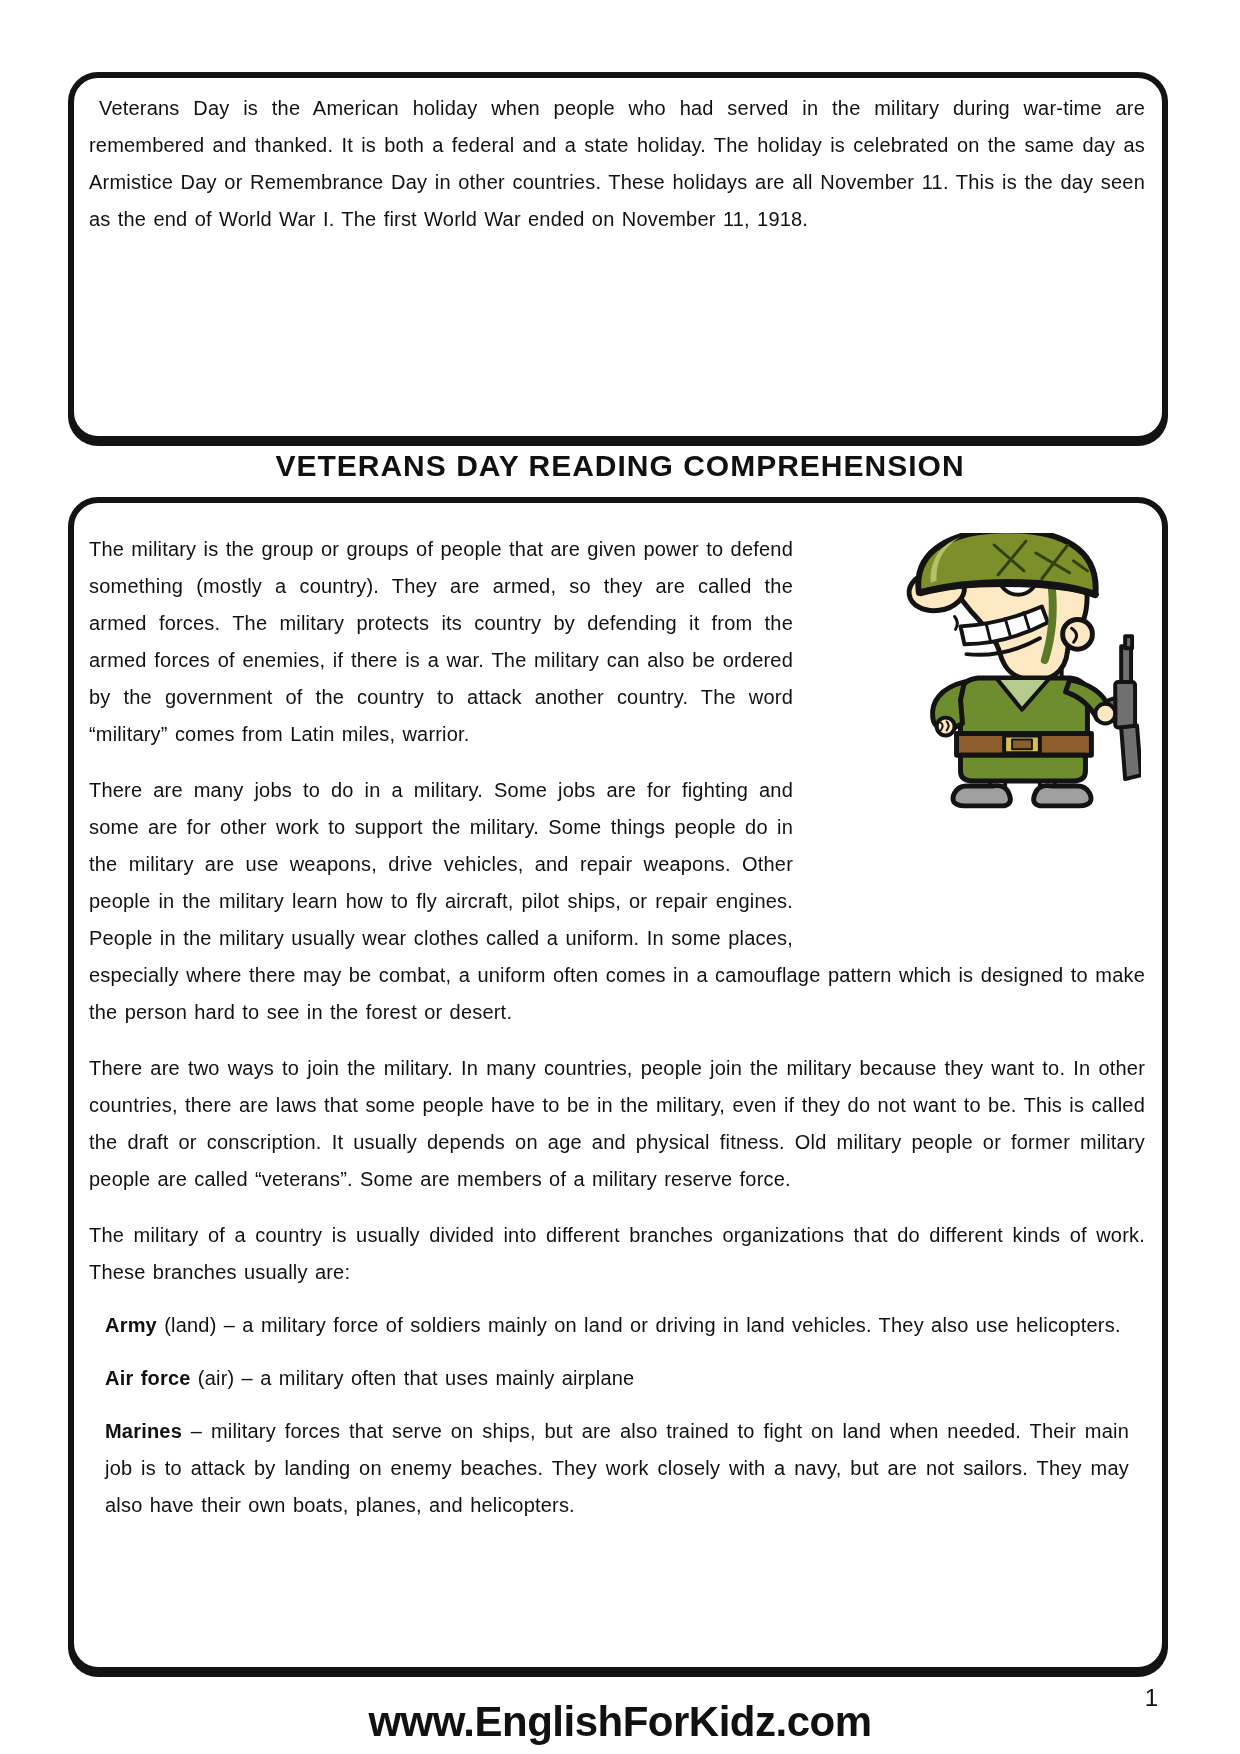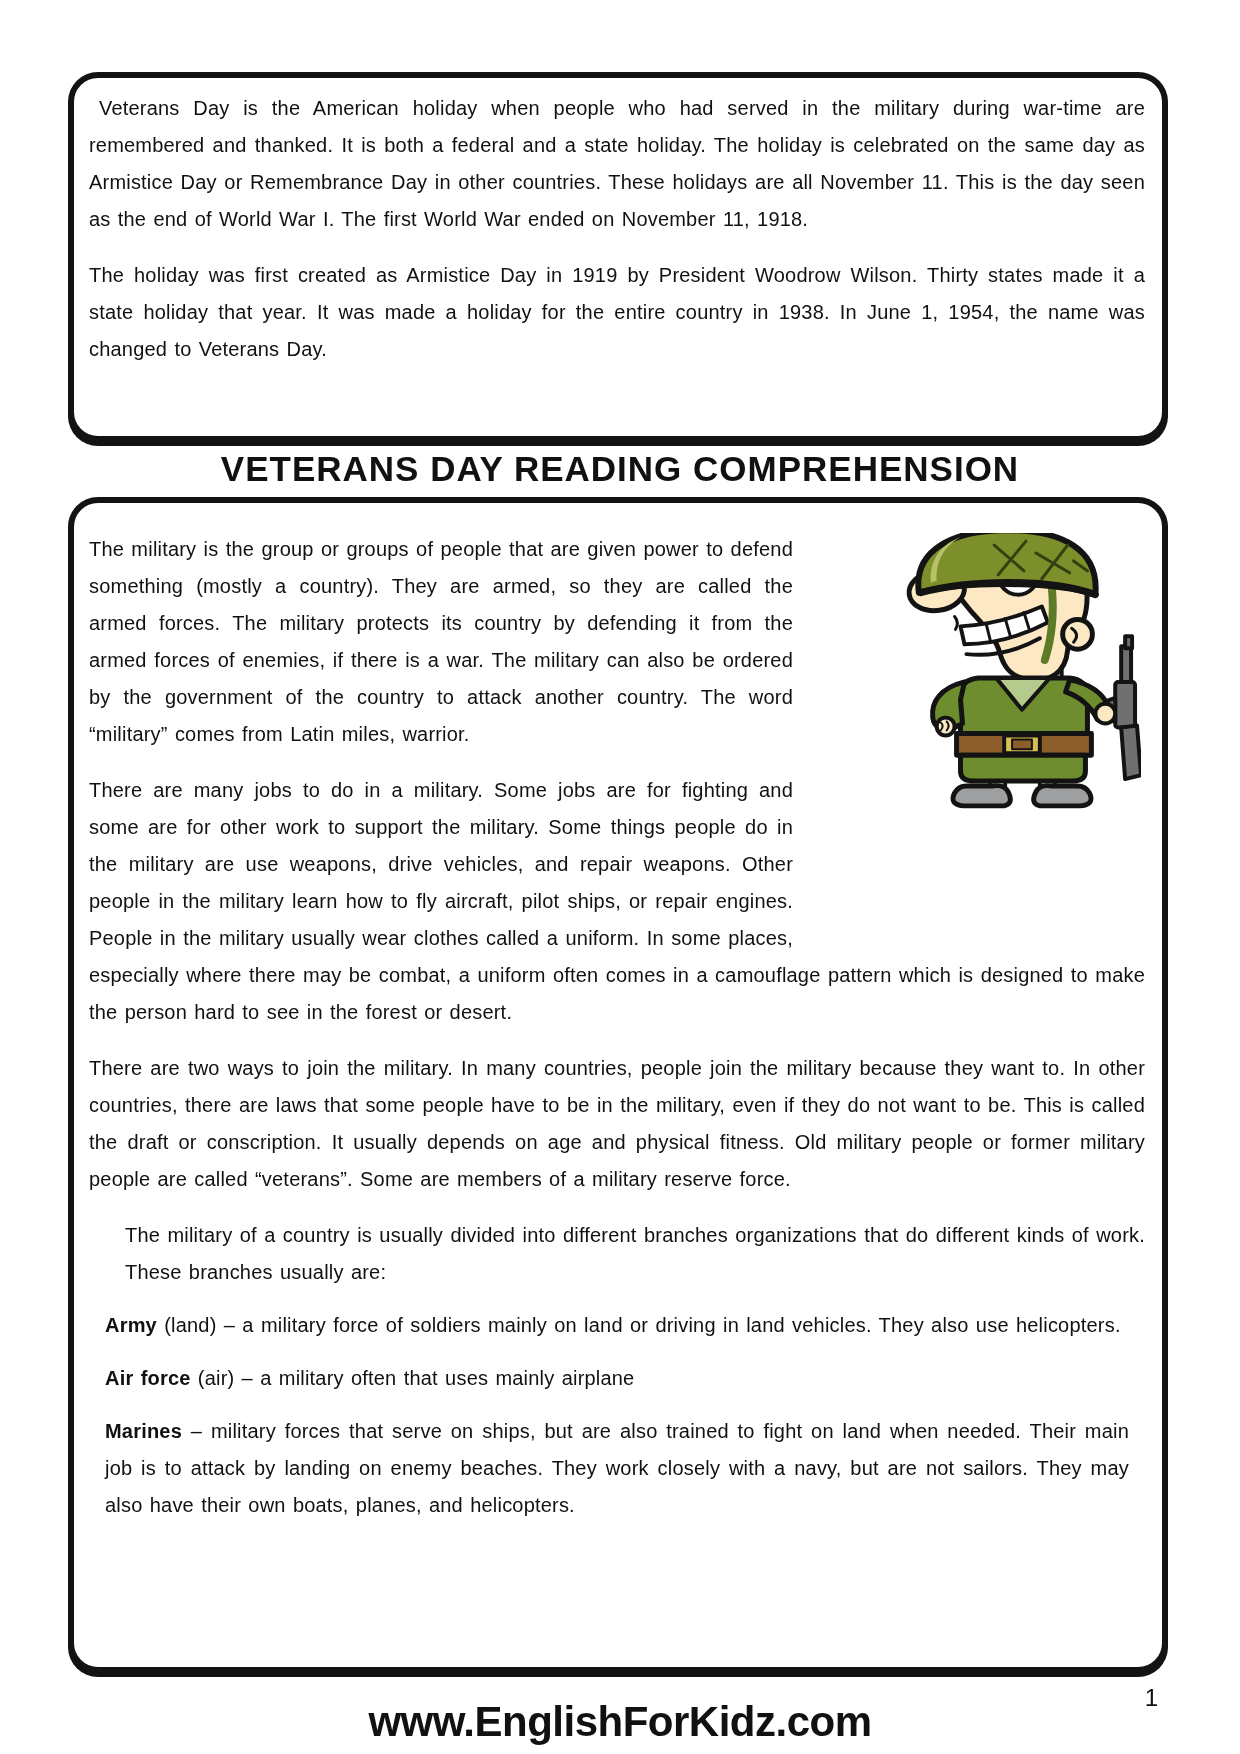--- a/index.html
+++ b/index.html
@@ -27,30 +27,30 @@
   .para {
     margin: 0 0 19px 0;
     font-size: 20px;
     line-height: 37px;
     letter-spacing: 0.2px;
     word-spacing: 1.5px;
     text-align: justify;
   }
   .para:last-child { margin-bottom: 0; }
   .first-indent { text-indent: 10px; }
-  .tight { margin-bottom: 0; margin-left: 36px; }
+  .tight { margin-bottom: 0; }
   .branch { margin: 16px; }
   .branch b { font-weight: bold; }
   #section-title {
     position: absolute;
     top: 449px; left: 0;
     width: 1240px;
     margin: 0;
     text-align: center;
-    font-size: 35px;
+    font-size: 30px;
     font-weight: bold;
     letter-spacing: 1px;
     white-space: nowrap;
   }
   .soldier-wrap {
     float: right;
     width: 352px;
     height: 394px;
     display: flex;
     justify-content: flex-end;
@@ -72,21 +72,20 @@
     top: 1684px; right: 82px;
     font-size: 24px;
     font-weight: normal;
   }
 </style>
 </head>
 <body>
 
 <section class="box" id="intro-box">
   <p class="para first-indent">Veterans Day is the American holiday when people who had served in the military during war-time are remembered and thanked. It is both a federal and a state holiday. The holiday is celebrated on the same day as Armistice Day or Remembrance Day in other countries. These holidays are all November 11. This is the day seen as the end of World War I. The first World War ended on November 11, 1918.</p>
-  <p class="para">The holiday was first created as Armistice Day in 1919 by President Woodrow Wilson. Thirty states made it a state holiday that year. It was made a holiday for the entire country in 1938. In June 1, 1954, the name was changed to Veterans Day.</p>
 </section>
 
 <h1 id="section-title">VETERANS DAY READING COMPREHENSION</h1>
 
 <section class="box" id="main-box">
   <div class="soldier-wrap">
     <svg class="soldier" viewBox="0 0 240 278" xmlns="http://www.w3.org/2000/svg" stroke-linecap="round" stroke-linejoin="round">
 
       <rect x="116" y="116" width="44" height="44" stroke="#131313" stroke-width="4" fill="#fce9c4"></rect>
 

